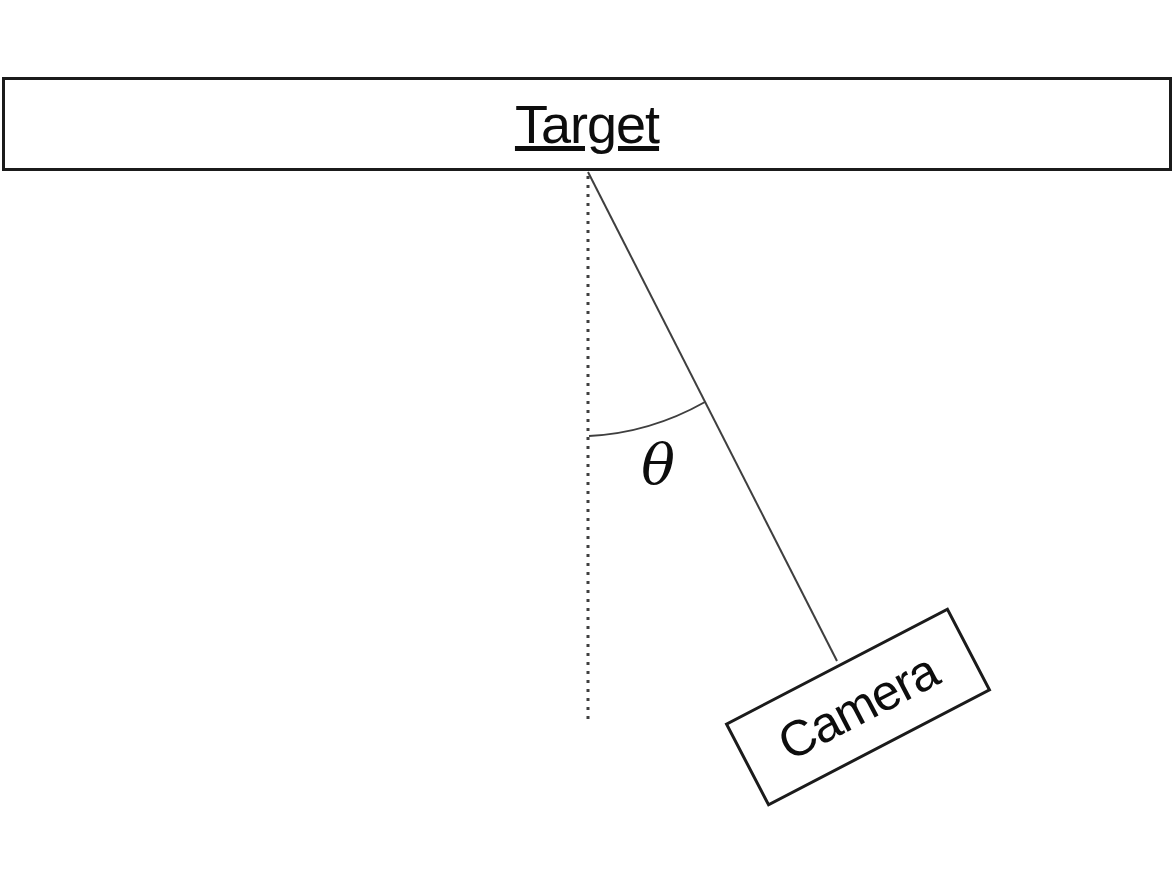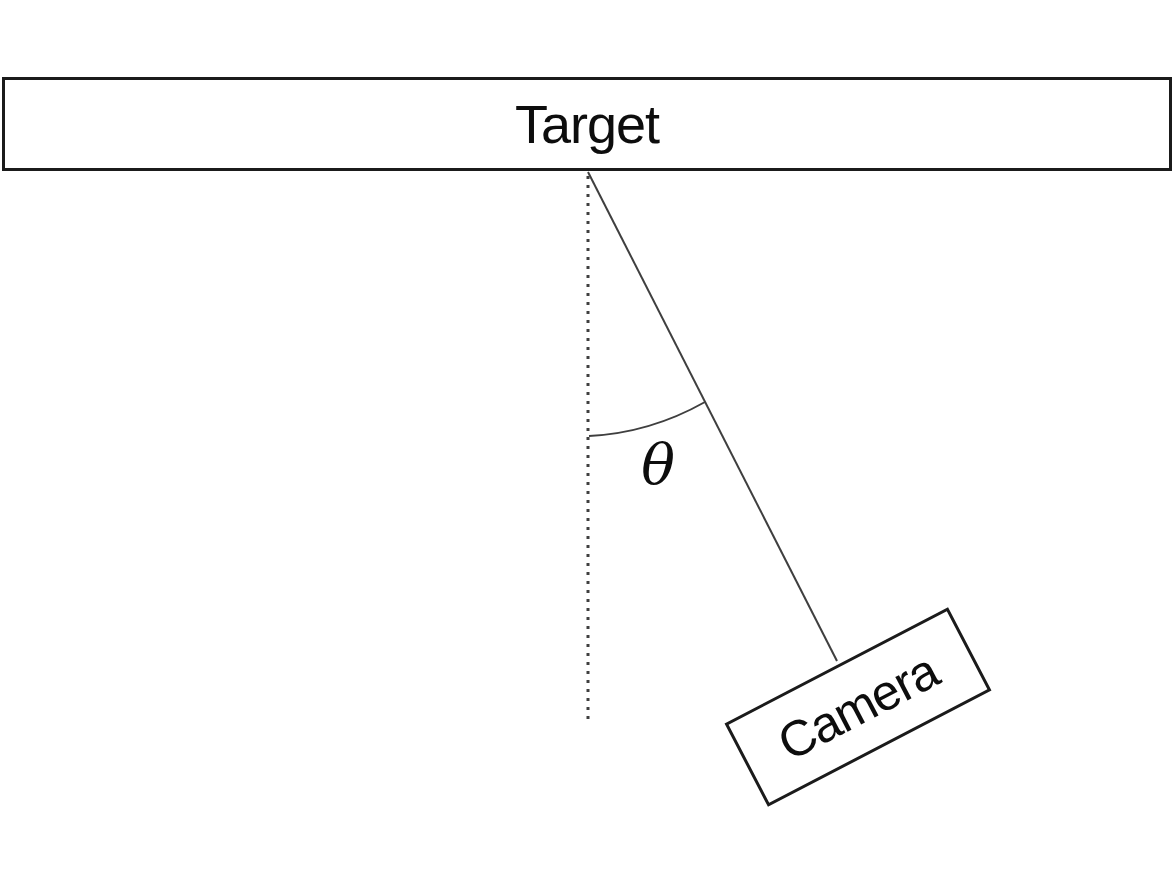--- a/index.html
+++ b/index.html
@@ -31,20 +31,21 @@
     border: 3px solid #1b1b1b;
     background: #ffffff;
     display: flex;
     align-items: center;
     justify-content: center;
   }
   .target-label {
     font-size: 54px;
     letter-spacing: -1px;
     color: #0d0d0d;
+    text-decoration: underline;
   }
   .camera-box {
     position: absolute;
     left: 732px;
     top: 660px;
     width: 246px;
     height: 88px;
     border: 3px solid #1b1b1b;
     background: #ffffff;
     transform: rotate(-27.5deg);

